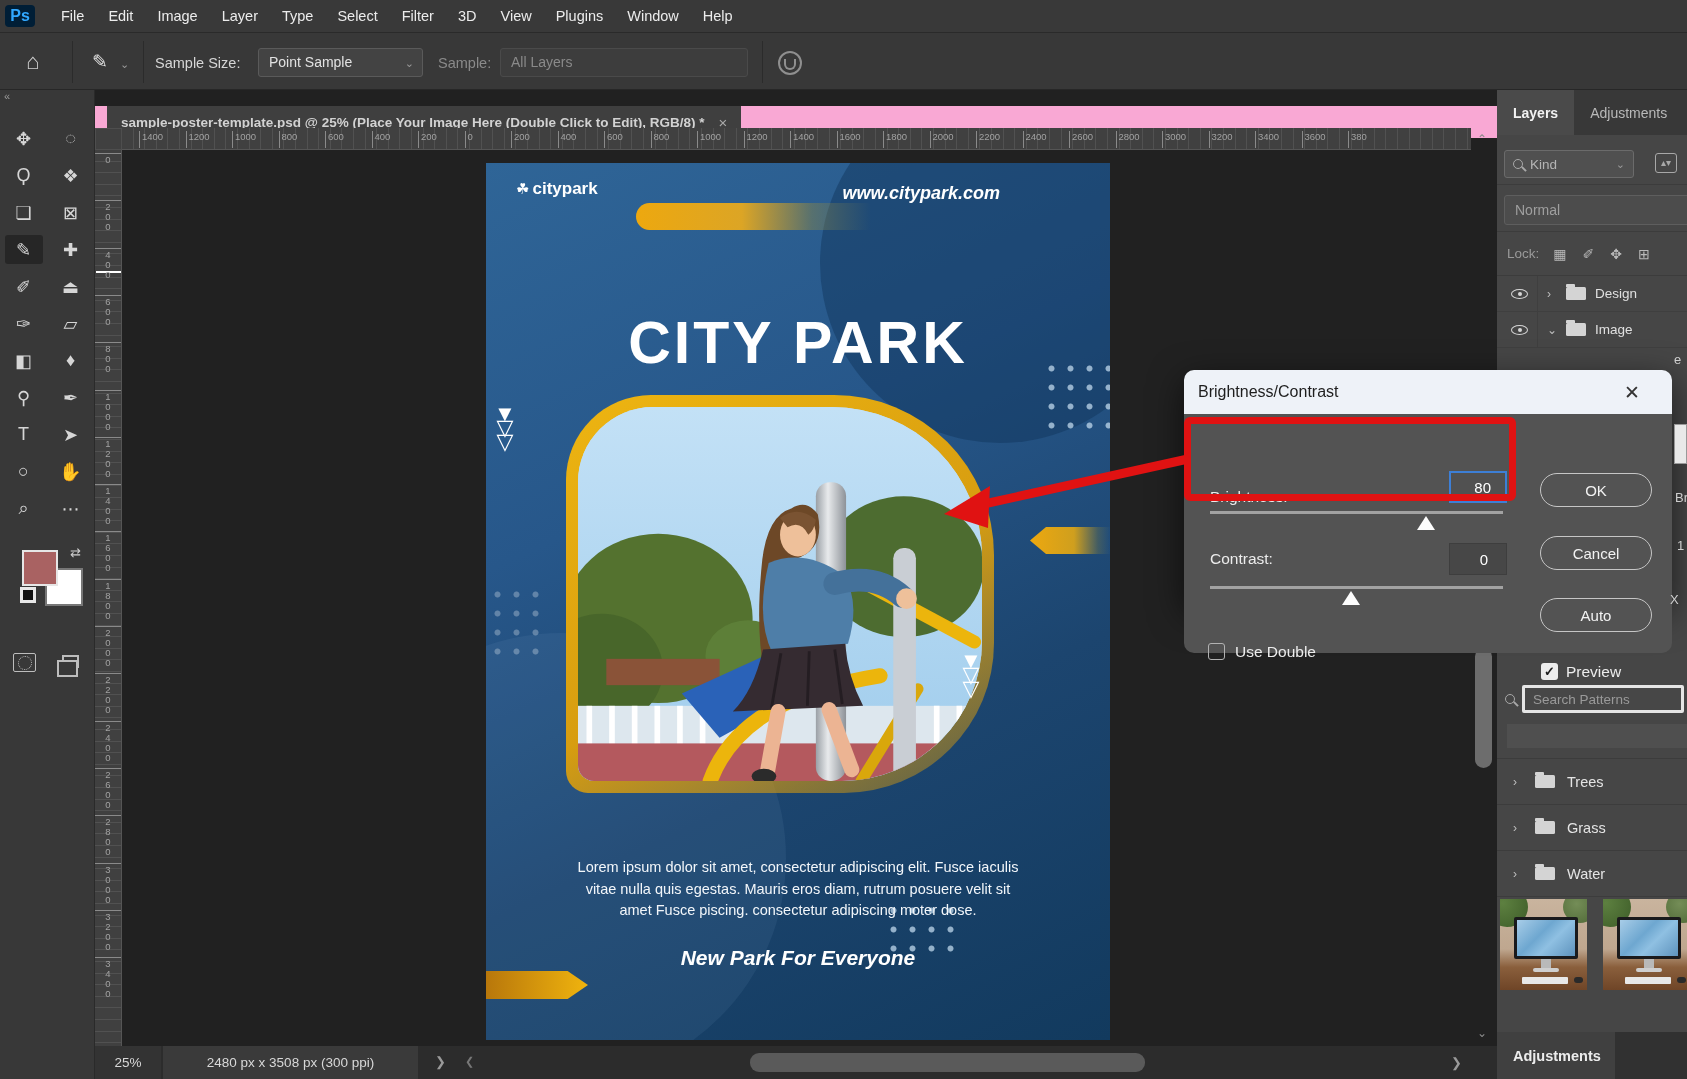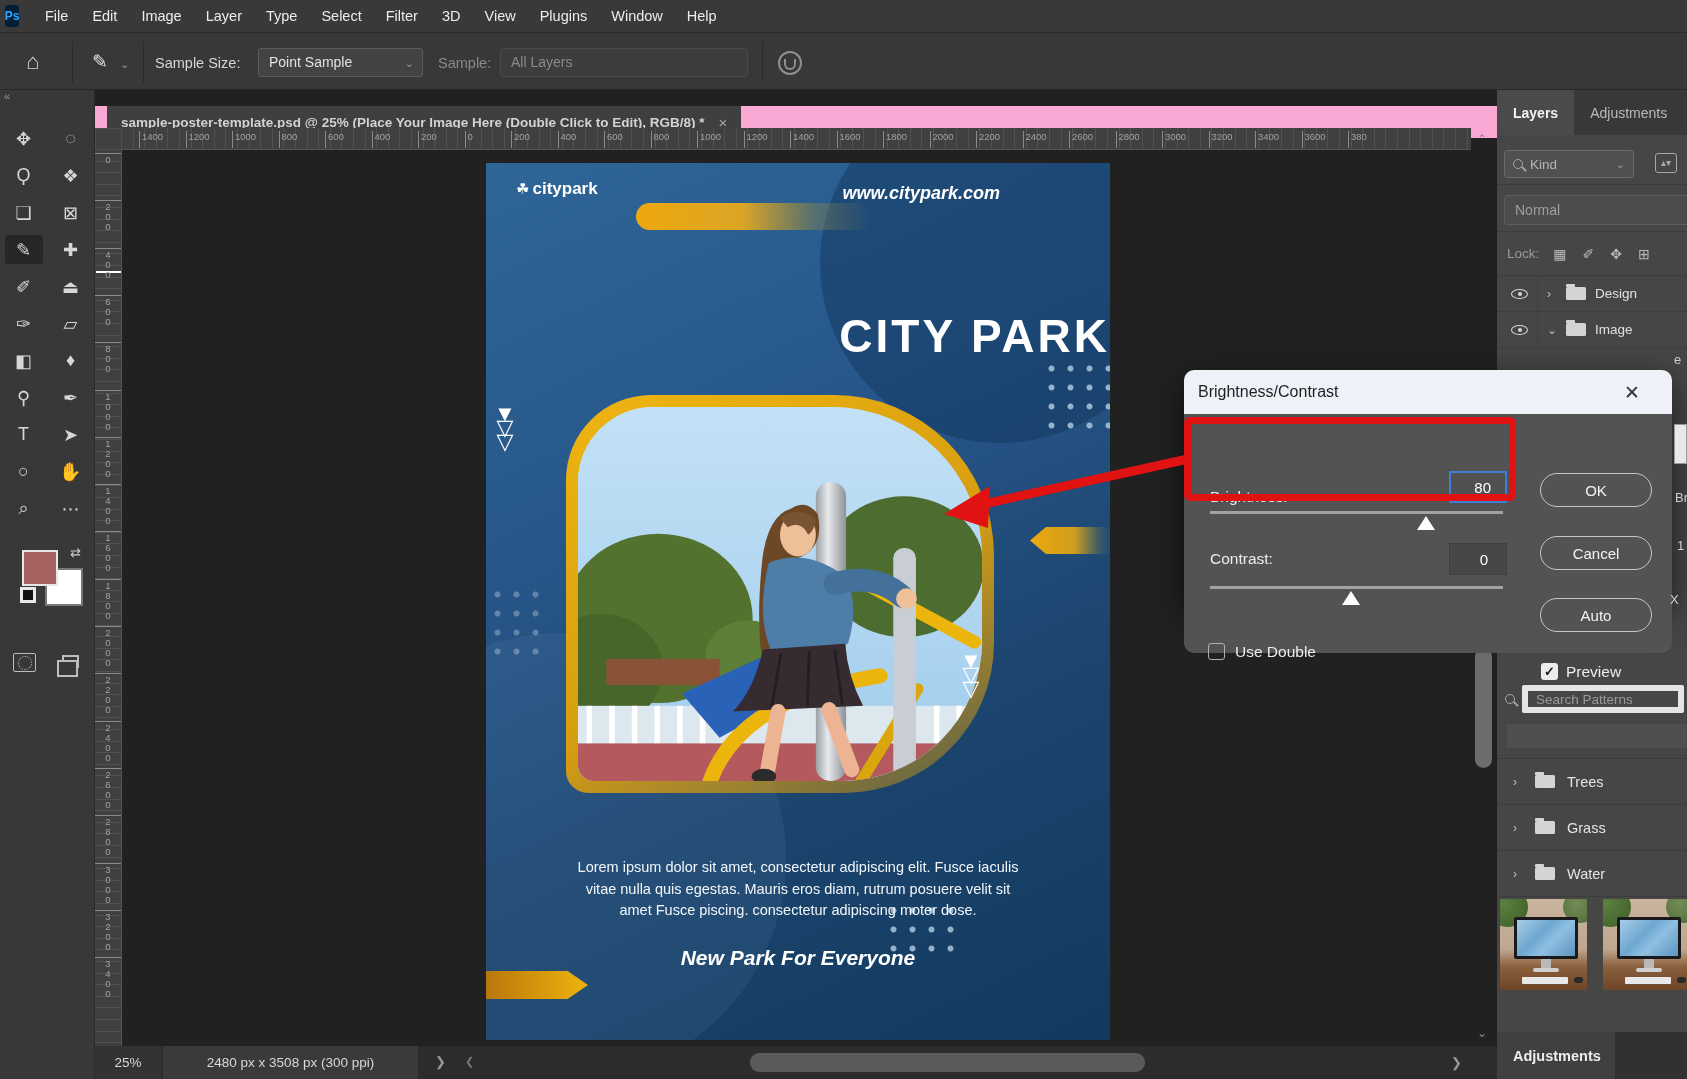--- a/index.html
+++ b/index.html
@@ -2,22 +2,22 @@
 <html><head>
 <meta charset="utf-8">
 <style>
   * { margin:0; padding:0; box-sizing:border-box; }
   html,body { width:1687px; height:1079px; overflow:hidden; background:#1e1e1e;
     font-family:"Liberation Sans", sans-serif; color:#e6e6e6; }
 
   
   #menubar { position:absolute; left:0; top:0; width:1687px; height:32px; background:#393939;
     display:flex; align-items:center; gap:4px; z-index:40; }
-  #ps-logo { width:14px; height:22px; margin:0 10px 0 5px; background:#001e36; color:#31a8ff;
-    border-radius:4px; font-size:12px; font-weight:bold; display:flex; align-items:center; justify-content:center; }
+  #ps-logo { width:30px; height:22px; margin:0 10px 0 5px; background:#001e36; color:#31a8ff;
+    border-radius:4px; font-size:16px; font-weight:bold; display:flex; align-items:center; justify-content:center; }
   .menu-item { padding:0 12px; font-size:14.5px; color:#ececec; line-height:32px; }
   #optionsbar { position:absolute; left:0; top:32px; width:1687px; height:58px; background:#383838;
     border-top:1px solid #2a2a2a; border-bottom:1px solid #272727; z-index:39; }
   #home-icon { position:absolute; left:26px; top:16px; font-size:22px; color:#cfcfcf; }
   .vsep { position:absolute; top:8px; width:1px; height:42px; background:#2b2b2b; }
   #eyedropper-opt { position:absolute; left:92px; top:17px; font-size:19px; color:#e2e2e2; transform:rotate(0deg); }
   .chev { color:#9a9a9a; font-size:11px; }
   #eyedropper-chev { position:absolute; left:120px; top:25px; }
   #sample-size-label { position:absolute; left:155px; top:22px; font-size:14.5px; color:#d6d6d6; }
   #sample-size-select { position:absolute; left:258px; top:15px; width:165px; height:29px; background:#434343;
@@ -96,22 +96,22 @@
   #poster-swoosh { position:absolute; left:-150px; top:470px; width:450px; height:450px; border-radius:50%;
     background:rgba(130,170,205,0.10); }
   #brand { position:absolute; left:30px; top:16px; display:flex; align-items:center; gap:3px;
     color:#fff; font-size:17px; font-weight:bold; }
   #brand .tree { font-size:15px; font-weight:normal; }
   #poster-url { position:absolute; right:110px; top:20px; color:#fff; font-size:18px; font-weight:bold; font-style:italic; }
   .banner-top { position:absolute; left:150px; top:40px; width:235px; height:27px; border-radius:14px 4px 4px 14px;
     background:linear-gradient(90deg,#eda80f 0%, #dca525 45%, rgba(140,135,70,0.45) 75%, rgba(45,98,149,0) 100%); }
   #headline1 { position:absolute; left:0; top:88px; width:100%; text-align:center; color:#fff;
     font-size:47px; font-weight:800; letter-spacing:2px; }
-  #headline2 { position:absolute; left:0; top:146px; width:100%; text-align:right; color:#fff;
-    font-size:46px; font-weight:800; letter-spacing:3px; }
+  #headline2 { position:absolute; left:0; top:146px; width:100%; text-align:center; color:#fff;
+    font-size:59px; font-weight:800; letter-spacing:3px; }
   #photo-frame { position:absolute; left:80px; top:232px; width:428px; height:398px; padding:12px;
     border-radius:85px 160px 150px 22px;
     background:linear-gradient(150deg,#eeb511 0%, #d79d10 55%, rgba(190,140,25,0.35) 100%); }
   #photo { width:100%; height:100%; border-radius:75px 150px 140px 16px; overflow:hidden; background:#bcdcf2; }
   .tri-motif { position:absolute; color:#fff; text-align:center; line-height:20px; font-size:22px; }
   .tri-motif span { display:block; margin-top:-6px; }
   #tri-left { left:8px; top:247px; }
   #tri-right { left:474px; top:494px; }
   .dots { position:absolute; background-image:radial-gradient(circle, rgba(190,215,235,0.75) 2.6px, transparent 3.4px);
     background-size:19px 19px; }
@@ -159,21 +159,21 @@
   .rowsep { width:1px; height:36px; background:#3f3f3f; }
   .folder { width:20px; height:13px; background:#d4d4d4; border-radius:1.5px; position:relative; flex:none; }
   .folder::before { content:""; position:absolute; top:-3px; left:0; width:9px; height:3px; background:#d4d4d4; border-radius:1px 1px 0 0; }
   .tw { color:#bdbdbd; font-size:12px; width:10px; }
   
   .frag { position:absolute; color:#cfcfcf; font-size:13px; z-index:52; }
   #frag-thumb { position:absolute; left:1674px; top:424px; width:13px; height:40px; background:#e9e9e9;
     border:1px solid #999; z-index:52; }
   
   #patterns-search-row { position:absolute; left:0; top:588px; width:100%; height:42px; display:flex; align-items:center; gap:7px; padding-left:8px; }
-  #patterns-search { width:162px; height:28px; background:#474747; border:6px solid #e5e5e5; border-radius:2px;
+  #patterns-search { width:162px; height:28px; background:#474747; border:3px solid #e5e5e5; border-radius:2px;
     font-size:13.5px; color:#c9c9c9; padding:0 8px; font-family:"Liberation Sans",sans-serif; }
   #patterns-search::placeholder { color:#9a9a9a; }
   #patterns-strip { position:absolute; left:10px; top:634px; width:180px; height:24px; background:#4f4f4f; }
   #patterns-list { position:absolute; left:0; top:668px; width:100%; border-top:1px solid #3c3c3c; }
   .pattern-row { height:46px; display:flex; align-items:center; gap:12px; padding-left:16px;
     border-bottom:1px solid #3c3c3c; font-size:14.5px; color:#e4e4e4; }
   #pattern-thumbs { position:absolute; left:3px; top:809px; width:190px; height:91px; display:flex; gap:16px; }
   .pthumb { width:92px; height:91px; position:relative; overflow:hidden;
     background:linear-gradient(180deg,#c9b49e 0%, #bfa78f 55%, #8a5f3c 75%, #6f4527 100%); }
   .pthumb .plant { position:absolute; left:-14px; top:-12px; width:42px; height:40px; border-radius:50%;

